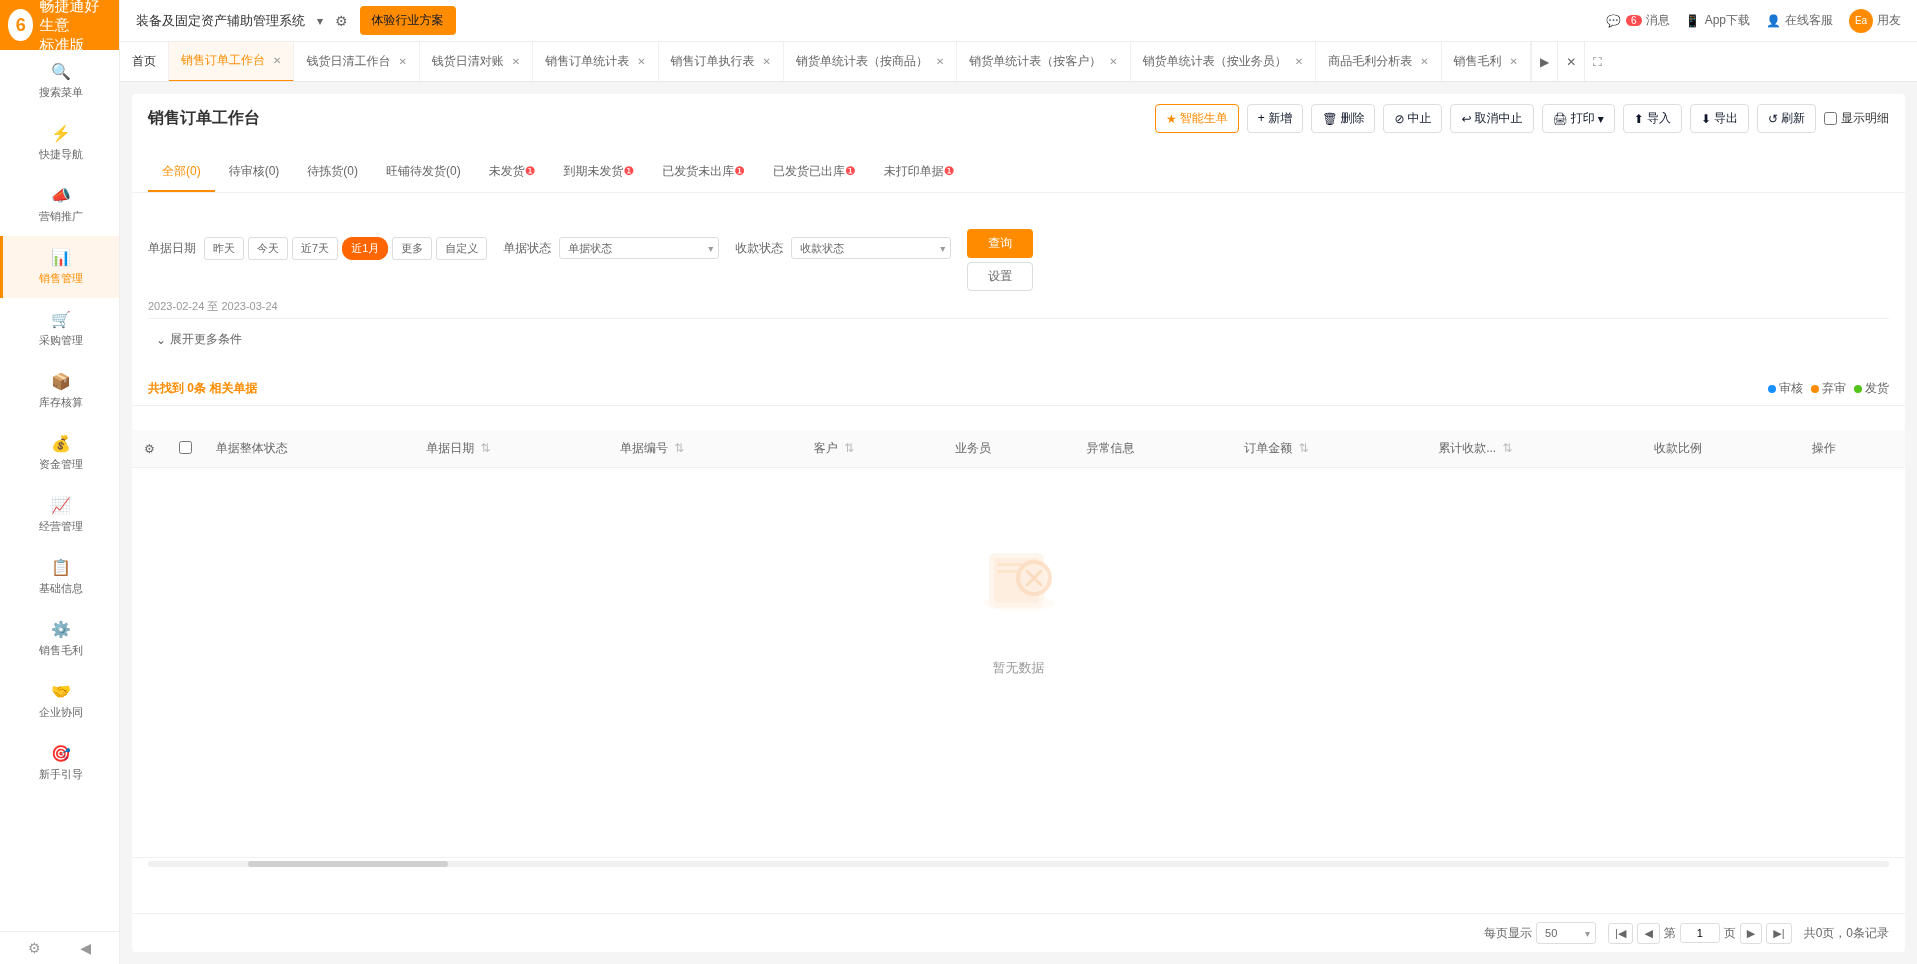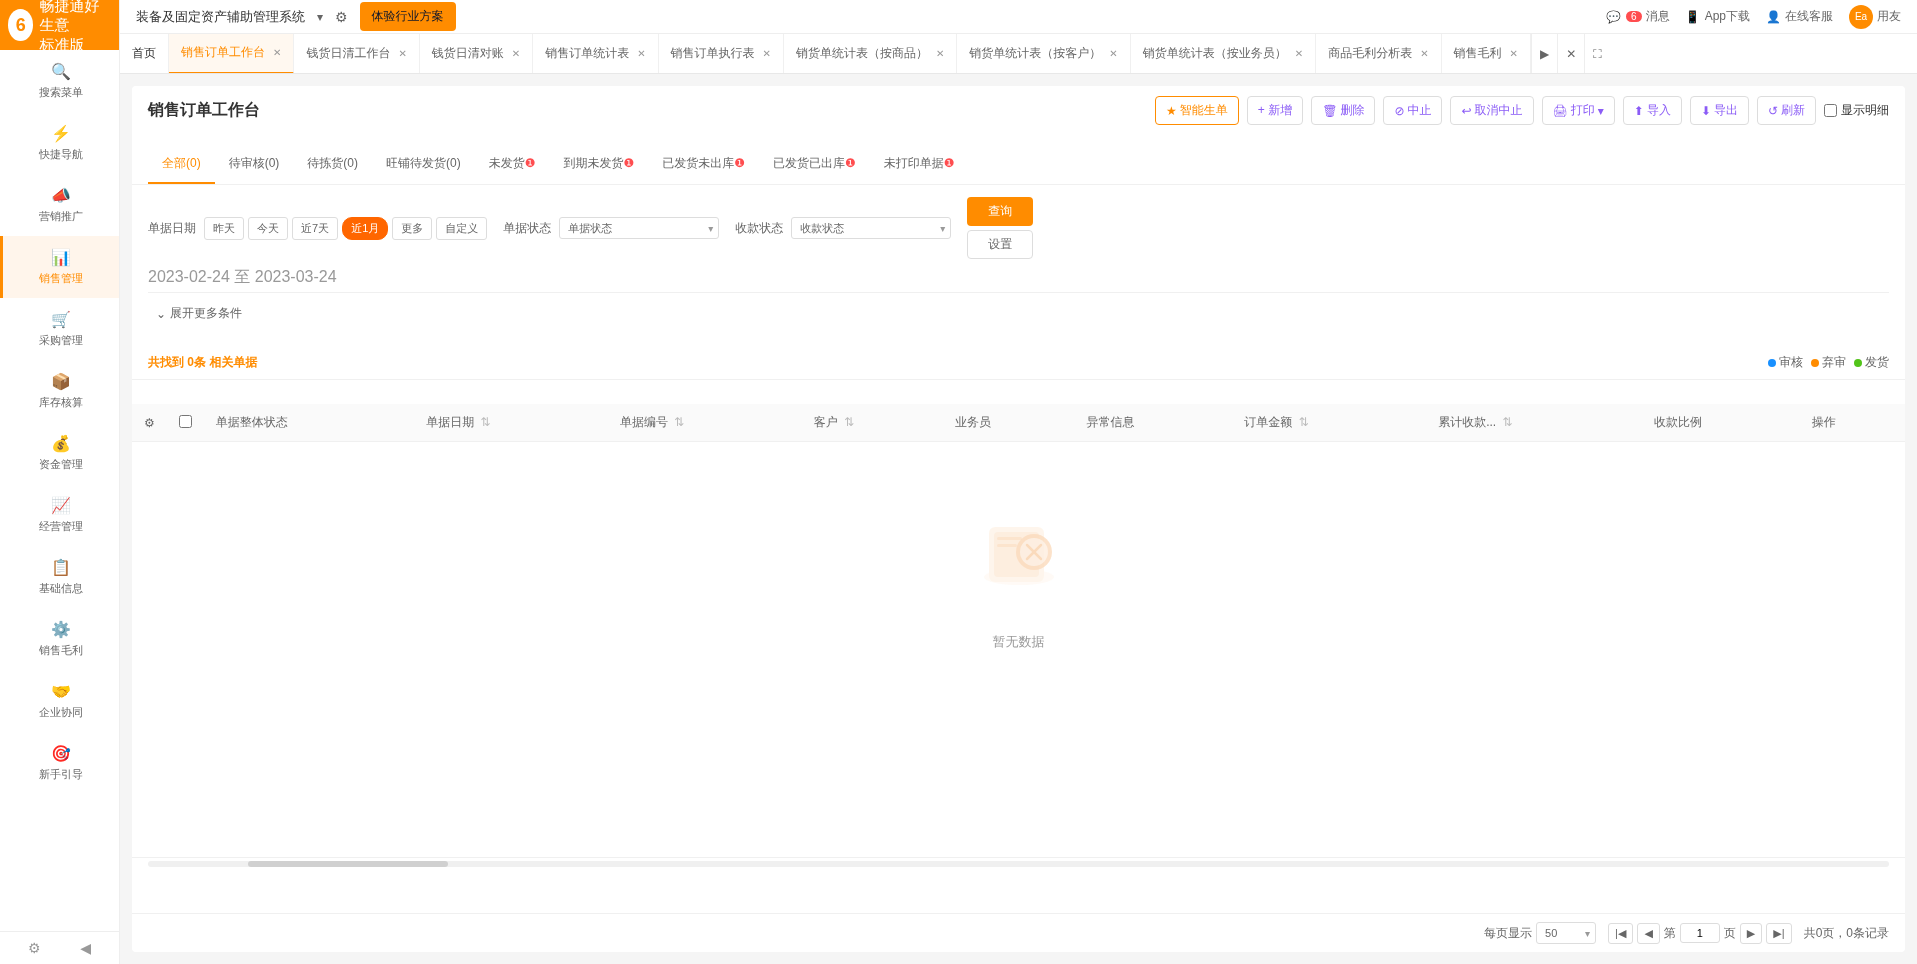--- a/index.html
+++ b/index.html
@@ -14,21 +14,21 @@
     .sidebar-logo { background: #ff8c00; padding: 12px 8px; display: flex; align-items: center; gap: 6px; height: 50px; }
     .logo-icon { width: 32px; height: 32px; background: #fff; border-radius: 50%; display: flex; align-items: center; justify-content: center; font-size: 18px; color: #ff8c00; font-weight: bold; }
     .logo-text { color: #fff; font-size: 15px; line-height: 1.3; }
     .sidebar-item { padding: 12px 8px; display: flex; flex-direction: column; align-items: center; gap: 4px; cursor: pointer; color: #666; font-size: 11px; border-left: 3px solid transparent; }
     .sidebar-item.active { background: #fff5eb; color: #ff8c00; border-left-color: #ff8c00; }
     .sidebar-item-icon { font-size: 16px; }
     .sidebar-bottom { margin-top: auto; border-top: 1px solid #eee; padding: 8px; display: flex; justify-content: space-around; }
     .sidebar-bottom-icon { cursor: pointer; color: #999; font-size: 14px; }
     
     
-    .top-header { height: 34px; background: #fff; display: flex; align-items: center; justify-content: space-between; padding: 0 16px; border-bottom: 1px solid #eee; }
+    .top-header { height: 42px; background: #fff; display: flex; align-items: center; justify-content: space-between; padding: 0 16px; border-bottom: 1px solid #eee; }
     .header-left { display: flex; align-items: center; gap: 12px; }
     .system-title { font-size: 13px; color: #333; }
     .header-dropdown { font-size: 12px; color: #666; cursor: pointer; }
     .header-gear { color: #666; cursor: pointer; font-size: 14px; }
     .trial-btn { background: #ff8c00; color: #0f172a; border: none; padding: 6px 12px; border-radius: 4px; cursor: pointer; font-size: 12px; }
     .header-right { display: flex; align-items: center; gap: 16px; color: #666; font-size: 12px; }
     .header-right-item { display: flex; align-items: center; gap: 4px; cursor: pointer; }
     .badge { background: #ff4d4f; color: #fff; border-radius: 10px; padding: 0 5px; font-size: 10px; min-width: 16px; text-align: center; }
     .user-avatar { width: 24px; height: 24px; background: #ff8c00; border-radius: 50%; display: flex; align-items: center; justify-content: center; color: #fff; font-size: 10px; }
     
@@ -40,21 +40,21 @@
     .tab-close { color: #999; font-size: 10px; margin-left: 2px; }
     .tab-nav-btn { padding: 0 8px; height: 40px; display: flex; align-items: center; cursor: pointer; color: #666; border-left: 1px solid #eee; }
     
     
     .content-area { flex: 1; display: flex; flex-direction: column; overflow: hidden; background: #f5f5f5; padding: 12px; }
     
     
     .page-header { display: flex; align-items: center; justify-content: space-between; margin-bottom: 10px; background: #fff; padding: 10px 16px; border-radius: 4px; }
     .page-title { font-size: 16px; font-weight: 600; color: #333; }
     .page-actions { display: flex; align-items: center; gap: 8px; }
-    .action-btn { display: flex; align-items: center; gap: 3px; padding: 5px 10px; border: 1px solid #ddd; background: #fff; border-radius: 4px; cursor: pointer; font-size: 12px; color: #8b5cf6; }
+    .action-btn { display: flex; align-items: center; gap: 3px; padding: 5px 10px; border: 1px solid #ddd; background: #fff; border-radius: 4px; cursor: pointer; font-size: 12px; color: #0f172a; }
     .action-btn.smart { background: #fff; color: #ff8c00; border-color: #ff8c00; }
     
     
     .filter-tabs { display: flex; align-items: center; gap: 0; background: #fff; padding: 0 16px; border-bottom: 1px solid #f0f0f0; }
     .filter-tab { padding: 10px 14px; cursor: pointer; font-size: 12px; color: #666; border-bottom: 2px solid transparent; white-space: nowrap; }
     .filter-tab.active { color: #ff8c00; border-bottom-color: #ff8c00; }
     .filter-tab .count { color: #999; }
     .filter-tab .count.warning { color: #ff4d4f; }
     
     
@@ -64,21 +64,21 @@
     .search-label { color: #666; font-size: 12px; white-space: nowrap; }
     .date-range-btns { display: flex; align-items: center; gap: 4px; }
     .date-btn { padding: 3px 8px; border: 1px solid #ddd; border-radius: 3px; cursor: pointer; font-size: 11px; color: #666; background: #fff; }
     .date-btn.active { background: #ff6600; color: #fff; border-color: #ff6600; border-radius: 10px; }
     .select-input { border: 1px solid #ddd; padding: 4px 24px 4px 8px; border-radius: 3px; font-size: 11px; color: #666; background: #fff; min-width: 160px; cursor: pointer; position: relative; appearance: none; }
     .select-wrapper { position: relative; display: inline-flex; align-items: center; }
     .select-wrapper::after { content: '▾'; position: absolute; right: 6px; color: #999; font-size: 10px; pointer-events: none; }
     .expand-btn { display: flex; align-items: center; gap: 4px; color: #666; cursor: pointer; font-size: 12px; padding: 4px 8px; }
     
     
-    .search-actions { display: flex; flex-direction: column; gap: 4px; }
+    .search-actions { display: flex; flex-direction: column; gap: 4px; margin-top: 24px; }
     .query-btn { background: #ff8c00; color: #fff; border: none; padding: 6px 20px; border-radius: 4px; cursor: pointer; font-size: 12px; }
     .set-btn { background: #fff; color: #666; border: 1px solid #ddd; padding: 5px 20px; border-radius: 4px; cursor: pointer; font-size: 12px; }
     
     
     .table-container { flex: 1; background: #fff; margin-top: 8px; border-radius: 4px; overflow: hidden; display: flex; flex-direction: column; gap: 24px; }
     .table-header-bar { display: flex; align-items: center; justify-content: space-between; padding: 8px 16px; border-bottom: 1px solid #f0f0f0; }
     .record-count { color: #666; font-size: 12px; }
     .record-count span { color: #ff8c00; font-weight: bold; }
     .table-action-btns { display: flex; align-items: center; gap: 8px; }
     .tbl-action-btn { display: flex; align-items: center; gap: 3px; color: #666; cursor: pointer; font-size: 12px; }
@@ -371,21 +371,21 @@
                     <option>收款状态</option>
                   </select>
                 </div>
               </div>
               <div class="search-actions">
                 <button class="query-btn">查询</button>
                 <button class="set-btn">设置</button>
               </div>
             </div>
             <div style="margin-top:8px;">
-              <span style="font-size:16px;color:#999;">
+              <span style="font-size:11px;color:#999;">
                 <span>2023-02-24</span>
                 <span> 至 </span>
                 <span>2023-03-24</span>
               </span>
             </div>
             <div style="margin-top:4px;border-top:1px solid #f0f0f0;padding-top:8px;">
               <div class="expand-btn">
                 <span>⌄</span>
                 <span>展开更多条件</span>
               </div>

